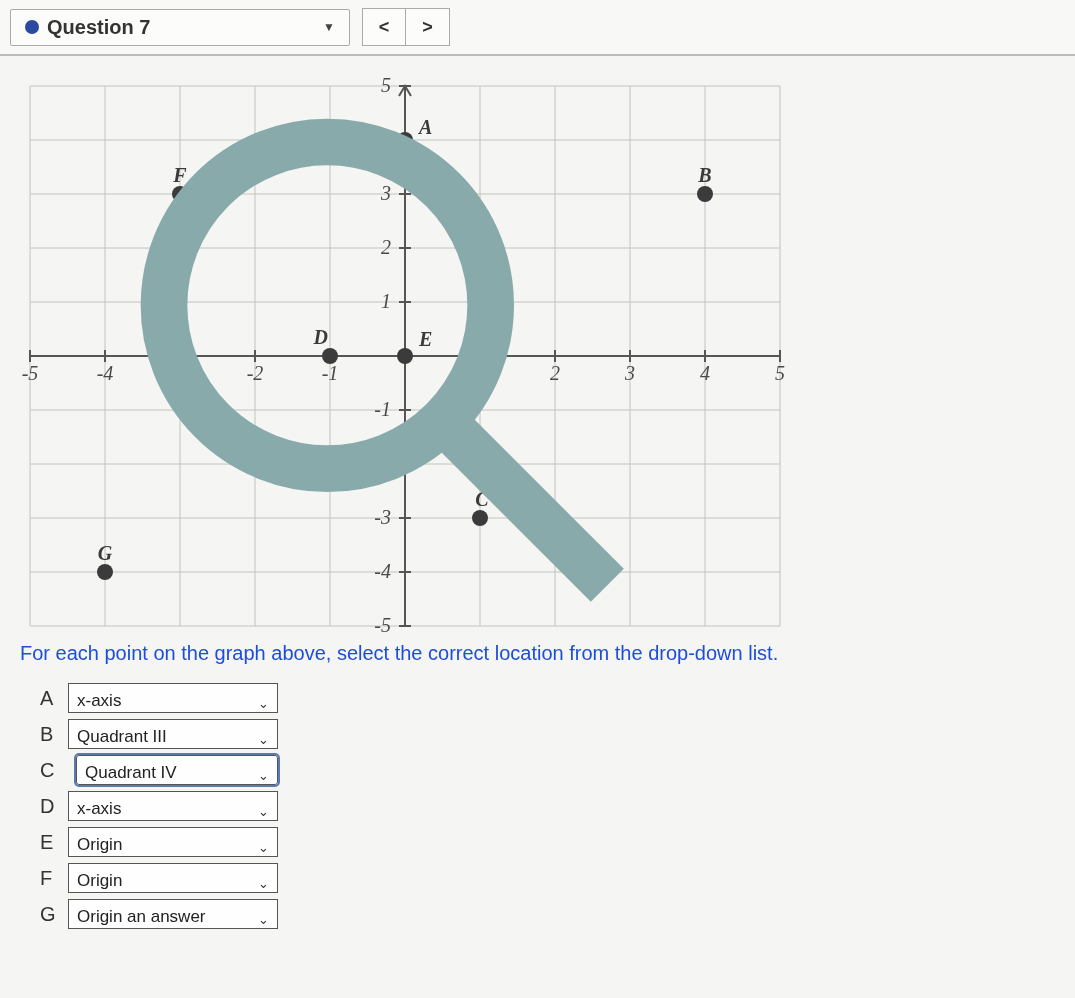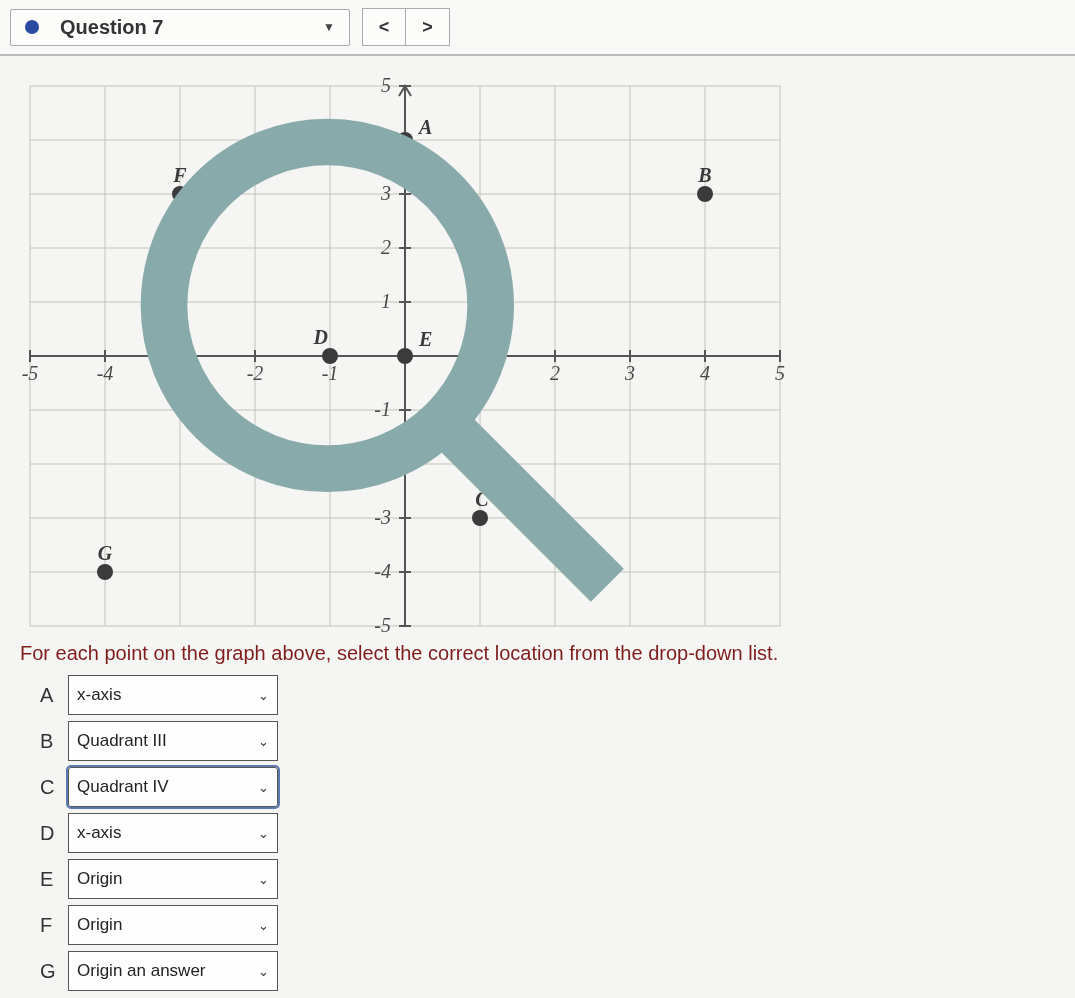--- a/index.html
+++ b/index.html
@@ -13,21 +13,21 @@
     display: flex;
     align-items: center;
     gap: 12px;
     padding: 8px 10px;
     border-bottom: 2px solid #bbb;
     background: #f8f8f6;
   }
   .question-selector {
     display: flex;
     align-items: center;
-    gap: 21px;
+    gap: 8px;
     border: 1px solid #aaa;
     background: #fcfcfa;
     padding: 6px 14px;
     min-width: 340px;
     border-radius: 2px;
   }
   .dot {
     width: 14px; height: 14px;
     border-radius: 50%;
     background: #2a4aa0;
@@ -72,51 +72,52 @@
     fill: #3a3a3a;
   }
   .tick-label {
     font-family: 'Times New Roman', serif;
     font-style: italic;
     font-size: 20px;
     fill: #4a4a4a;
   }
   .instruction {
     font-size: 20px;
-    color: #7f1d1d;
-    margin: 6px 0 10px 10px;
+    color: #1d4ed8;
+    margin: 6px 0 18px 10px;
   }
   .answers {
     margin-left: 30px;
     display: grid;
     grid-template-columns: 28px 210px;
     row-gap: 6px;
     align-items: center;
   }
   .row-label {
     font-size: 20px;
     font-weight: normal;
     color: #333;
   }
   .select-mock {
     border: 1px solid #555;
     background: #fefefe;
     padding: 1px 8px;
     display: flex;
-    align-items: center;
+    align-items: flex-end;
     justify-content: space-between;
     font-size: 17px;
     color: #222;
     cursor: pointer;
-    height: 40px;
+    height: 30px;
   }
   .select-mock.focused {
     outline: 2px solid #5a7ab0;
     outline-offset: 0;
     border-radius: 3px;
+    margin-left: 8px;
   }
   .select-mock .chev {
     font-size: 13px;
     color: #333;
   }
   .mag {
     position: absolute;
     right: 36px;
     bottom: 4px;
     width: 22px; height: 22px;

